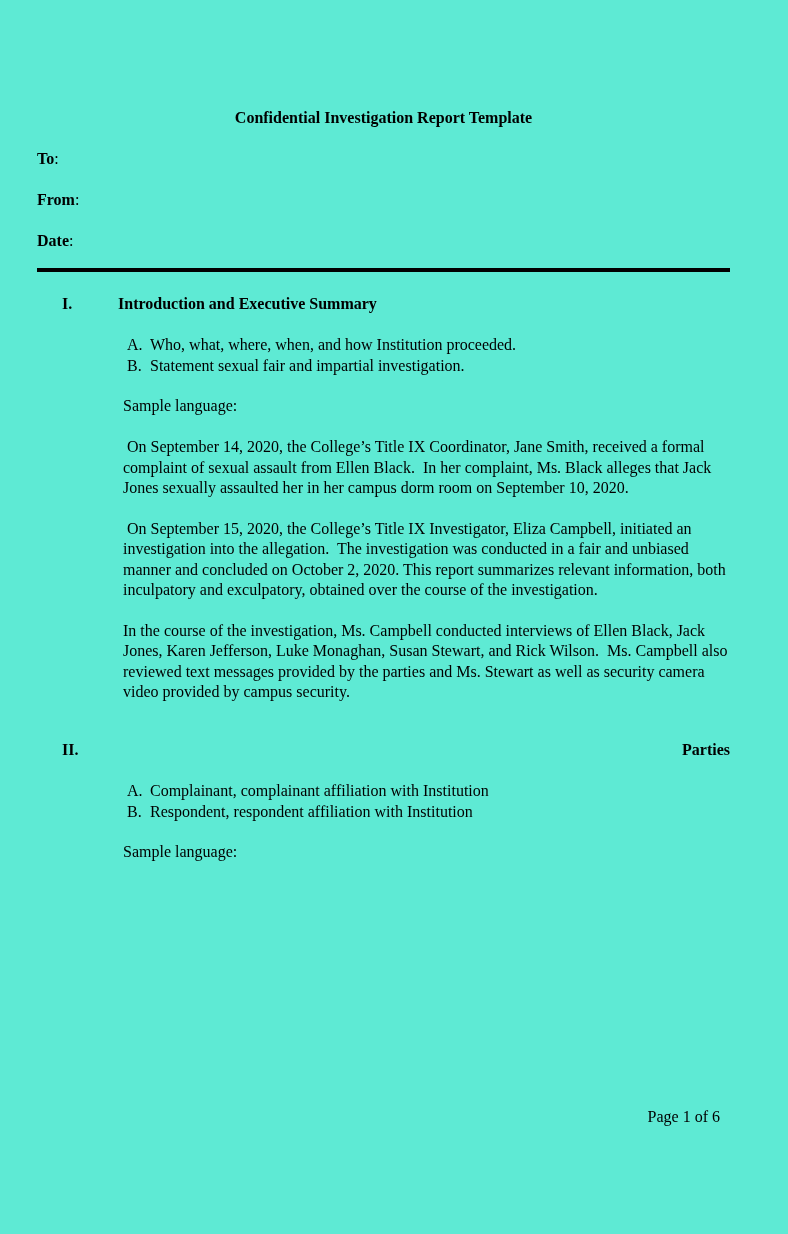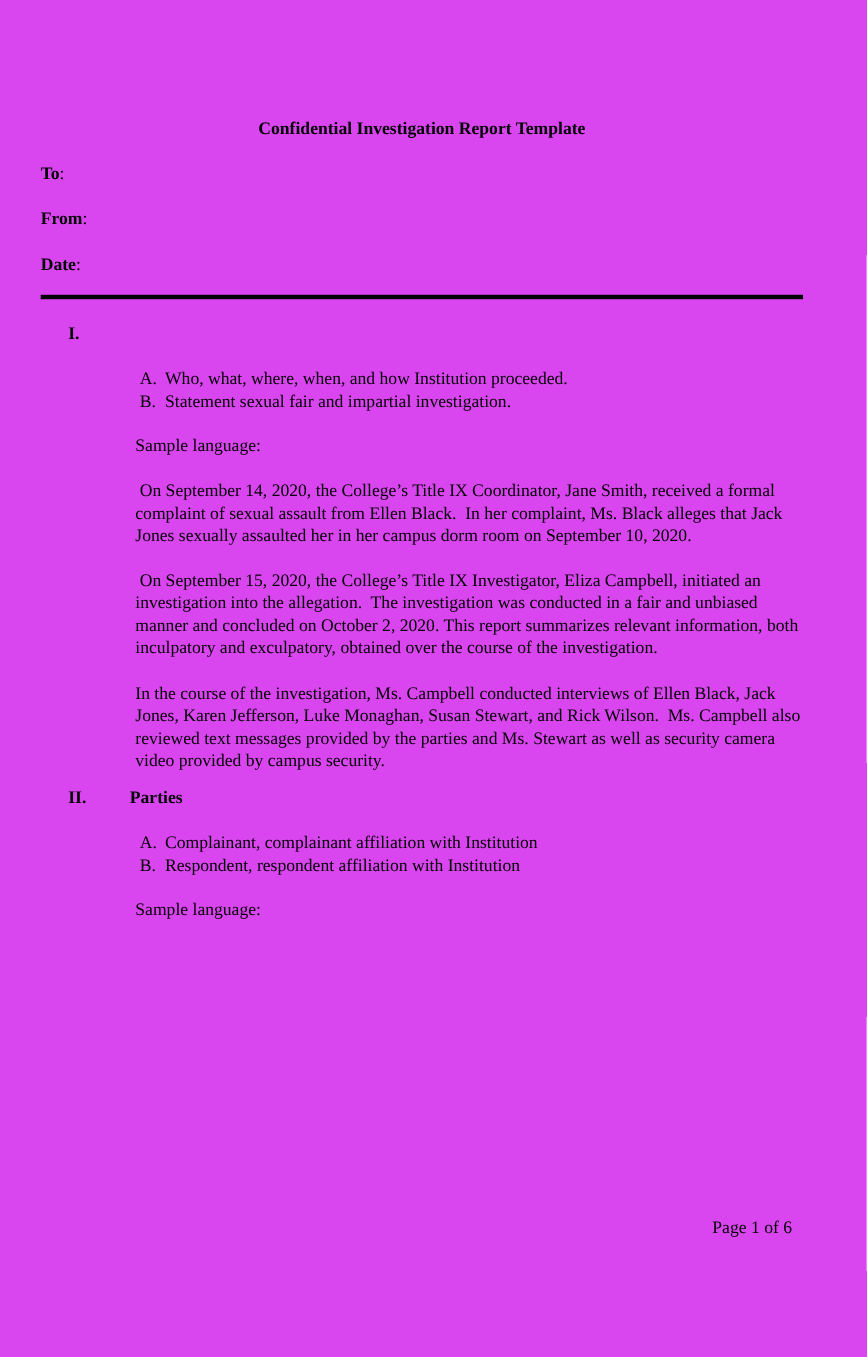--- a/index.html
+++ b/index.html
@@ -1,21 +1,21 @@
 <!DOCTYPE html>
 <html><head>
 <meta charset="utf-8">
 <style>
   * { margin: 0; padding: 0; box-sizing: border-box; }
   html, body { background: #ffffff; }
   .page {
     position: relative;
     width: 788px;
     height: 1234px;
-    background: #d946ef;
+    background: #5eead4;
     color: #000000;
     font-family: "Liberation Serif", "DejaVu Serif", serif;
     font-size: 16px;
     line-height: 20.4px;
     overflow: hidden;
   }
   .content {
     position: absolute;
     left: 37px;
     top: 0;
@@ -38,21 +38,21 @@
     width: 693px;
     height: 4px;
     background: #000000;
   }
   .section-heading {
     display: flex;
     font-weight: 700;
     margin-left: 25px; 
     margin-top: 22px;
   }
-  .section-heading.second { margin-top: 14px; }
+  .section-heading.second { margin-top: 38px; justify-content: space-between; }
   .section-numeral { width: 56px; flex: none; } 
   .outline-items { margin-top: 20.4px; margin-left: 90px; } 
   .outline-item { display: flex; }
   .item-letter { width: 23px; flex: none; } 
   .sample-label { margin-top: 20.4px; margin-left: 86px; } 
   .para {
     margin-top: 20.4px;
     margin-left: 86px; 
     width: 609px;      
     white-space: pre-wrap;
@@ -83,20 +83,21 @@
       <div class="memo-row">
         <span class="memo-label">Date</span>
           <span>:</span>
       </div>
     </div>
 
     <div class="rule"></div>
 
     <div class="section-heading">
       <span class="section-numeral">I.</span>
+      <span>Introduction and Executive Summary</span>
     </div>
     <div class="outline-items">
       <div class="outline-item">
         <span class="item-letter">A.</span>
         <span>Who, what, where, when, and how Institution proceeded.</span>
       </div>
       <div class="outline-item">
         <span class="item-letter">B.</span>
         <span>Statement sexual fair and impartial investigation.</span>
       </div>

